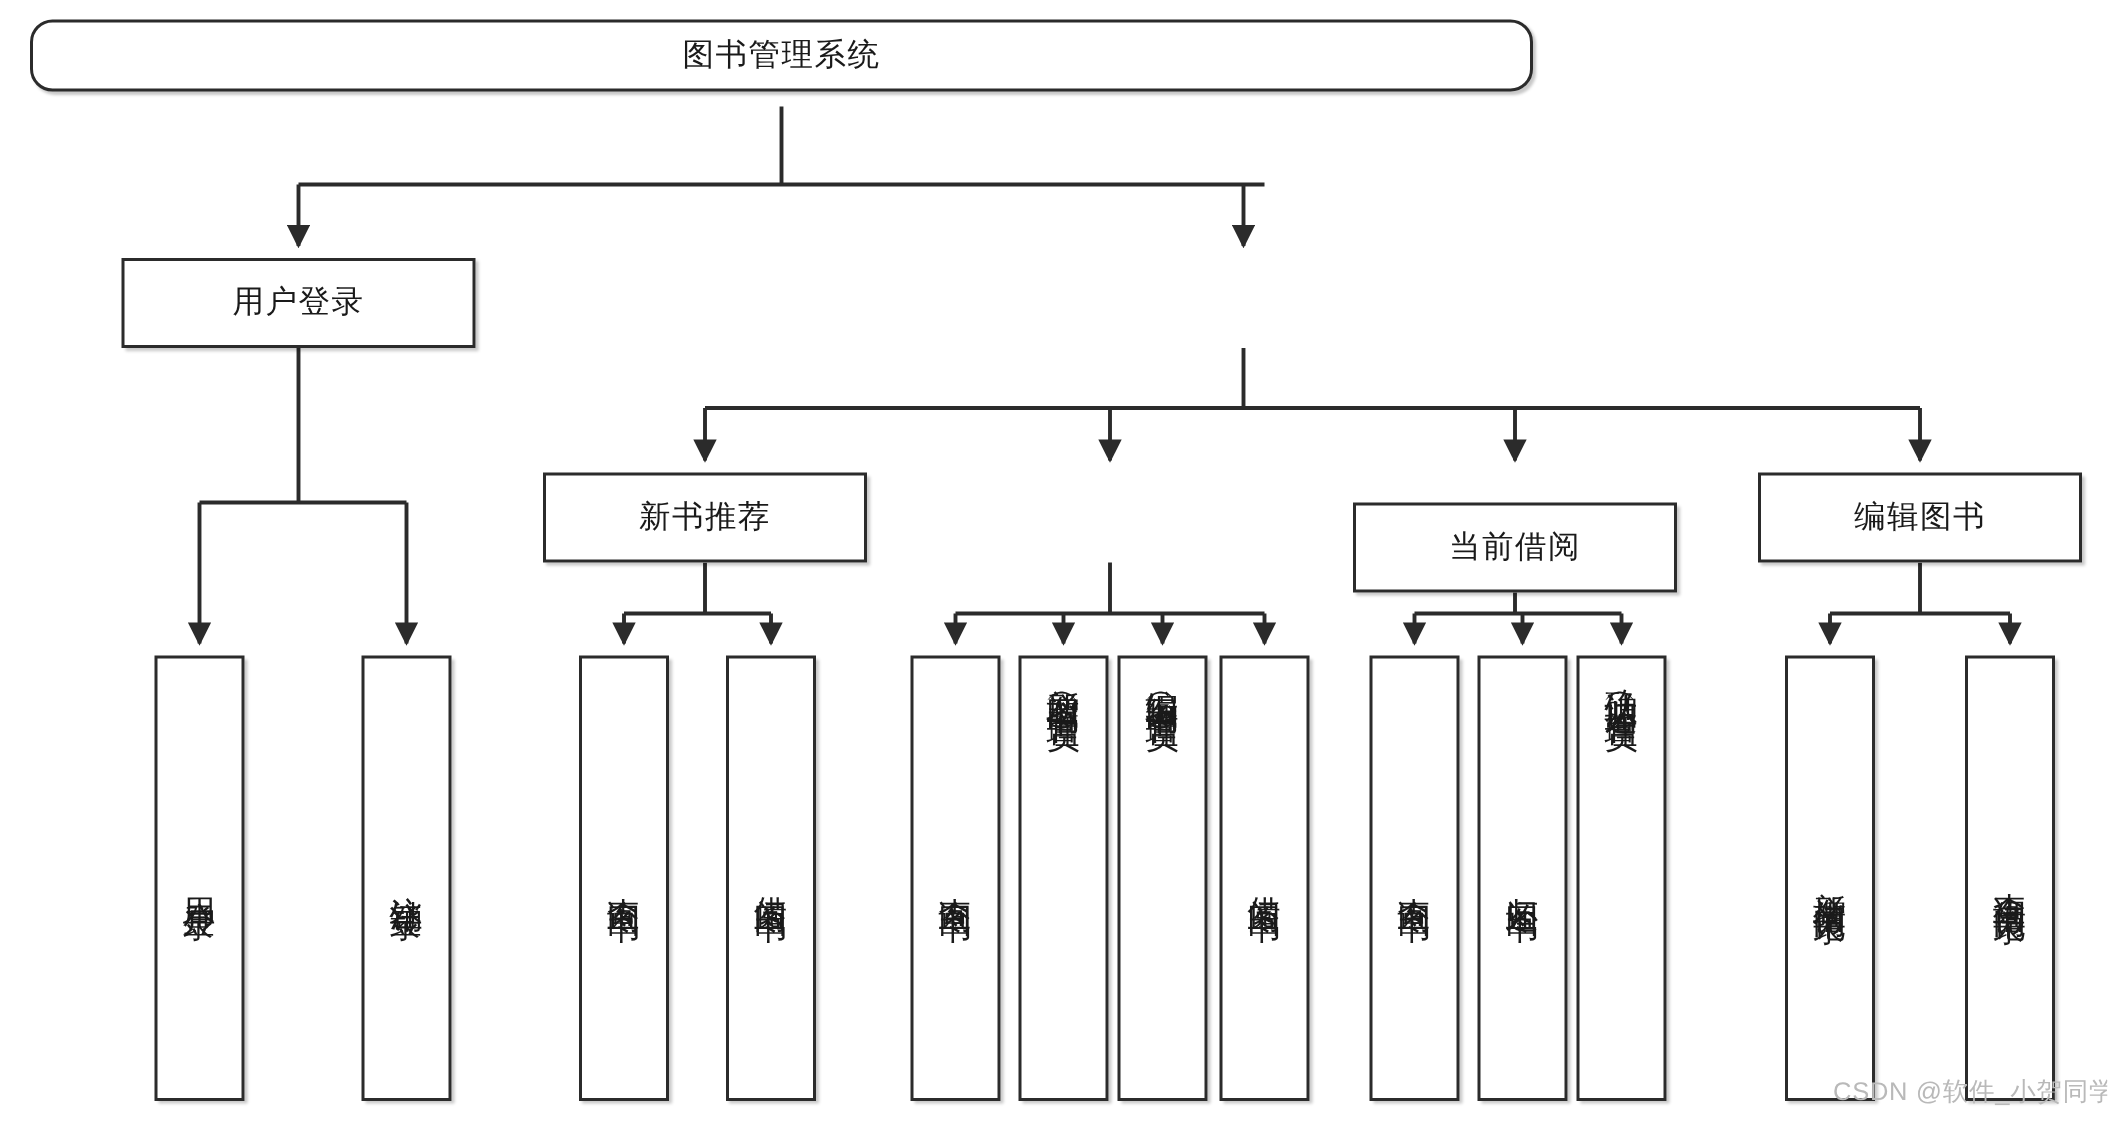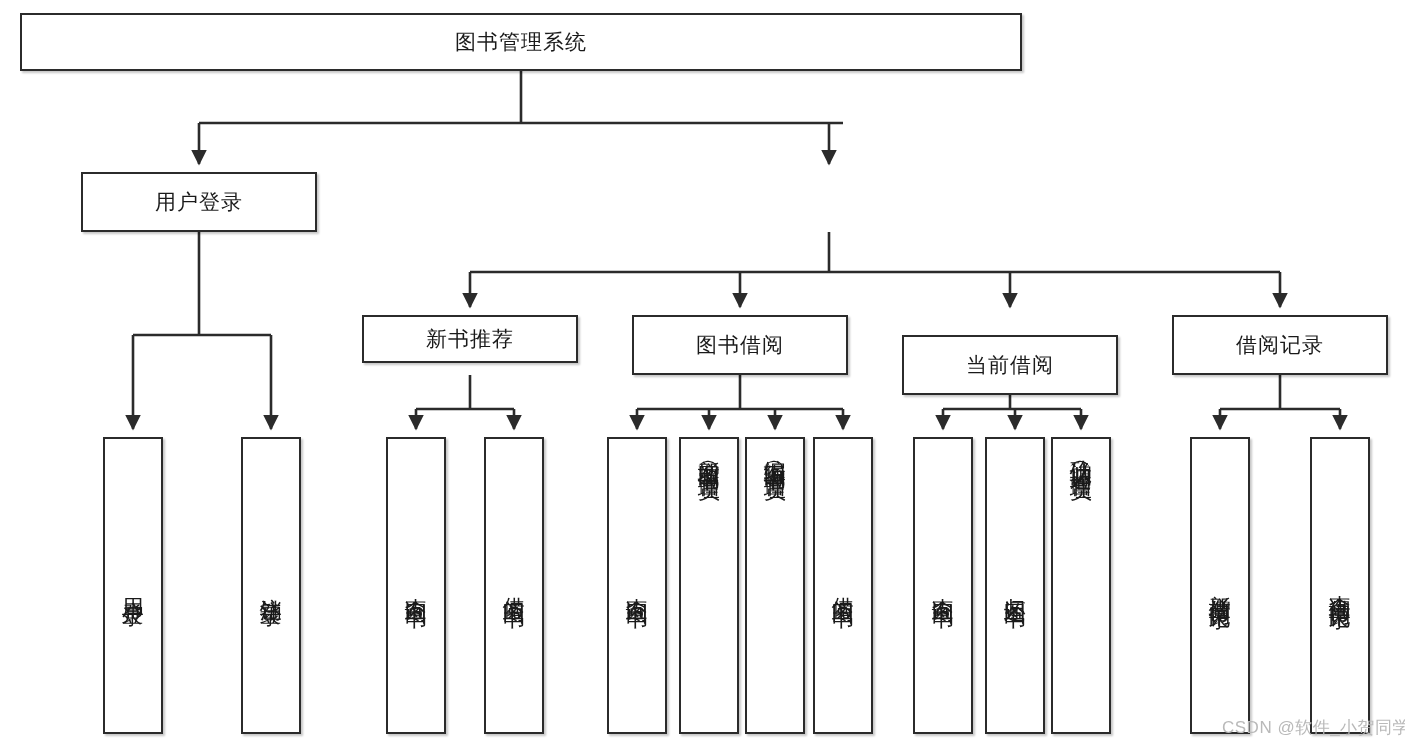--- a/index.html
+++ b/index.html
@@ -115,39 +115,36 @@
       <path d="M 1015 409 L 1015 429" marker-end="url(#arrow)"></path>
       <path d="M 1081 409 L 1081 429" marker-end="url(#arrow)"></path>
 
       <path d="M 1280 375 L 1280 409"></path>
       <path d="M 1220 409 L 1340 409"></path>
       <path d="M 1220 409 L 1220 429" marker-end="url(#arrow)"></path>
       <path d="M 1340 409 L 1340 429" marker-end="url(#arrow)"></path>
     </g>
   </svg>
 
-  <div class="node" style="left:20px; top:13px; width:1002px; height:58px;">
+  <div class="node" style="left:20px; top:13px; width:1002px; height:48px;border-radius:15px;">
     <span class="label">图书管理系统</span>
   </div>
 
   <div class="node" style="left:81px; top:172px; width:236px; height:60px;">
     <span class="label">用户登录</span>
   </div>
 
-  <div class="node" style="left:362px; top:315px; width:216px; height:48px;">
+  <div class="node" style="left:362px; top:315px; width:216px; height:60px;">
     <span class="label">新书推荐</span>
-  </div>
-  <div class="node" style="left:632px; top:315px; width:216px; height:60px;">
-    <span class="label">图书借阅</span>
   </div>
   <div class="node" style="left:902px; top:315px; width:216px; height:60px;margin-top:20px;">
     <span class="label">当前借阅</span>
   </div>
   <div class="node" style="left:1172px; top:315px; width:216px; height:60px;">
-    <span class="label">借阅记录</span>
+    <span class="label">编辑图书</span>
   </div>
 
   <div class="node leaf" style="left:103px; top:437px; width:60px; height:297px;">
     <span class="label">用户登录</span>
   </div>
   <div class="node leaf" style="left:241px; top:437px; width:60px; height:297px;">
     <span class="label">注销登录</span>
   </div>
   <div class="node leaf" style="left:386px; top:437px; width:60px; height:297px;">
     <span class="label">查询图书</span>

